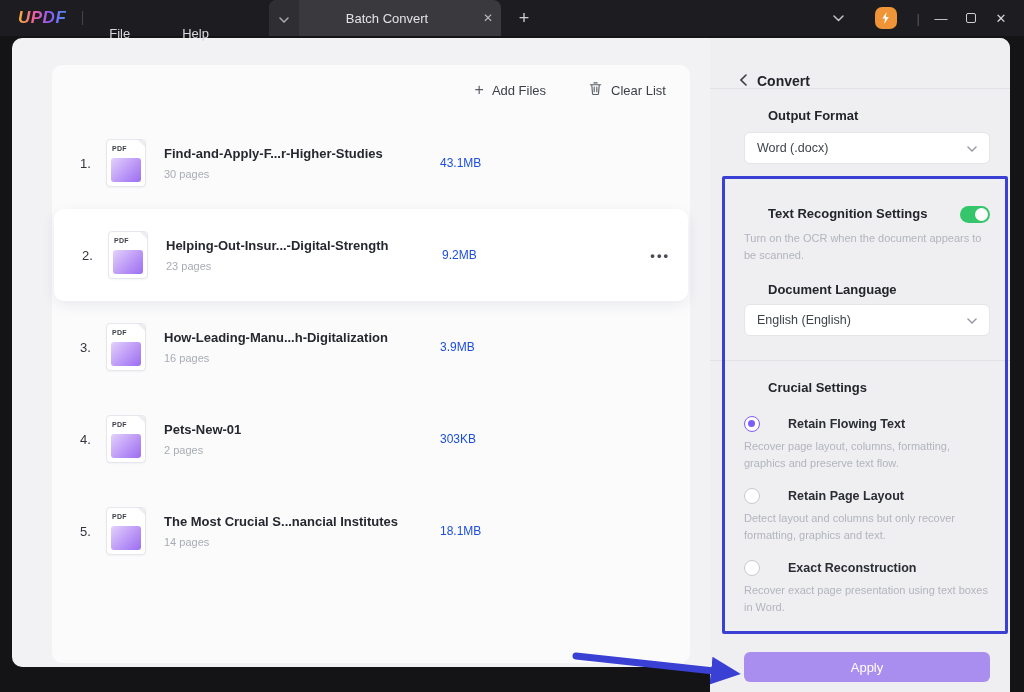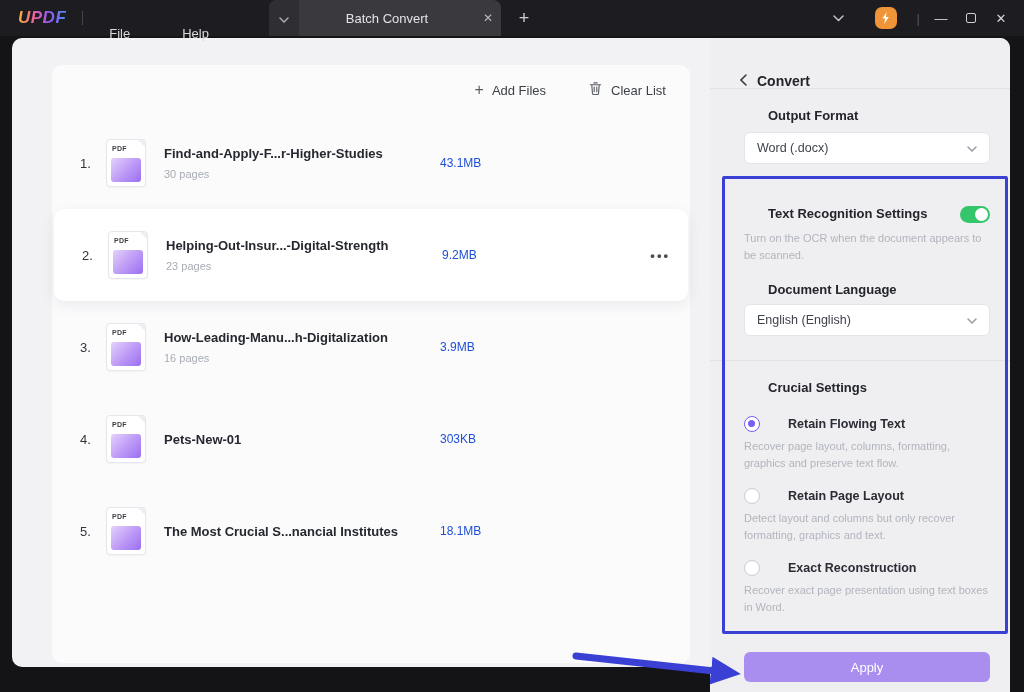--- a/index.html
+++ b/index.html
@@ -179,33 +179,35 @@
 
         <div class="row">
           <div class="row-index">4.</div>
           <div class="pdf-icon">
               <span class="fold"></span>
               <span class="pdf-label">PDF</span>
               <span class="pdf-art"></span>
             </div>
           <div class="row-text">
             <div class="row-name">Pets-New-01</div>
+            <div class="row-pages">2 pages</div>
           </div>
           <div class="row-size">303KB</div>
         </div>
 
         <div class="row">
           <div class="row-index">5.</div>
           <div class="pdf-icon">
               <span class="fold"></span>
               <span class="pdf-label">PDF</span>
               <span class="pdf-art"></span>
             </div>
           <div class="row-text">
             <div class="row-name">The Most Crucial S...nancial Institutes</div>
+            <div class="row-pages">14 pages</div>
           </div>
           <div class="row-size">18.1MB</div>
         </div>
 
       </div>
     </div>
   </div>
 
   <div class="sidebar">
     <div class="sb-header">

